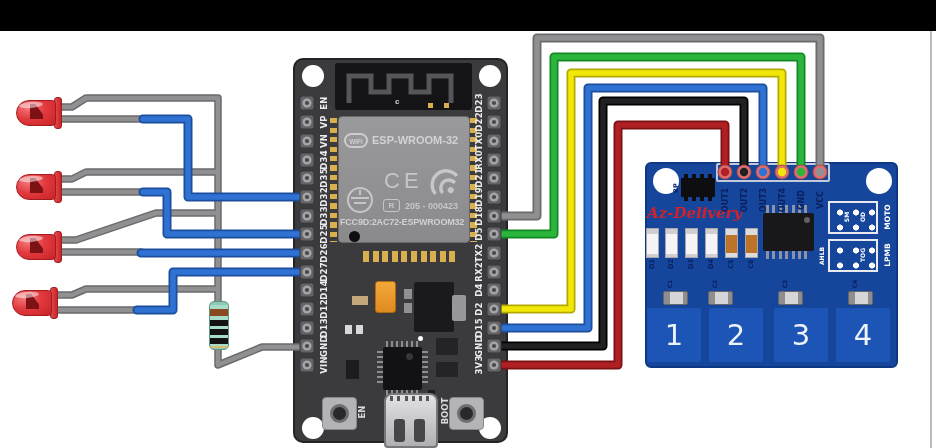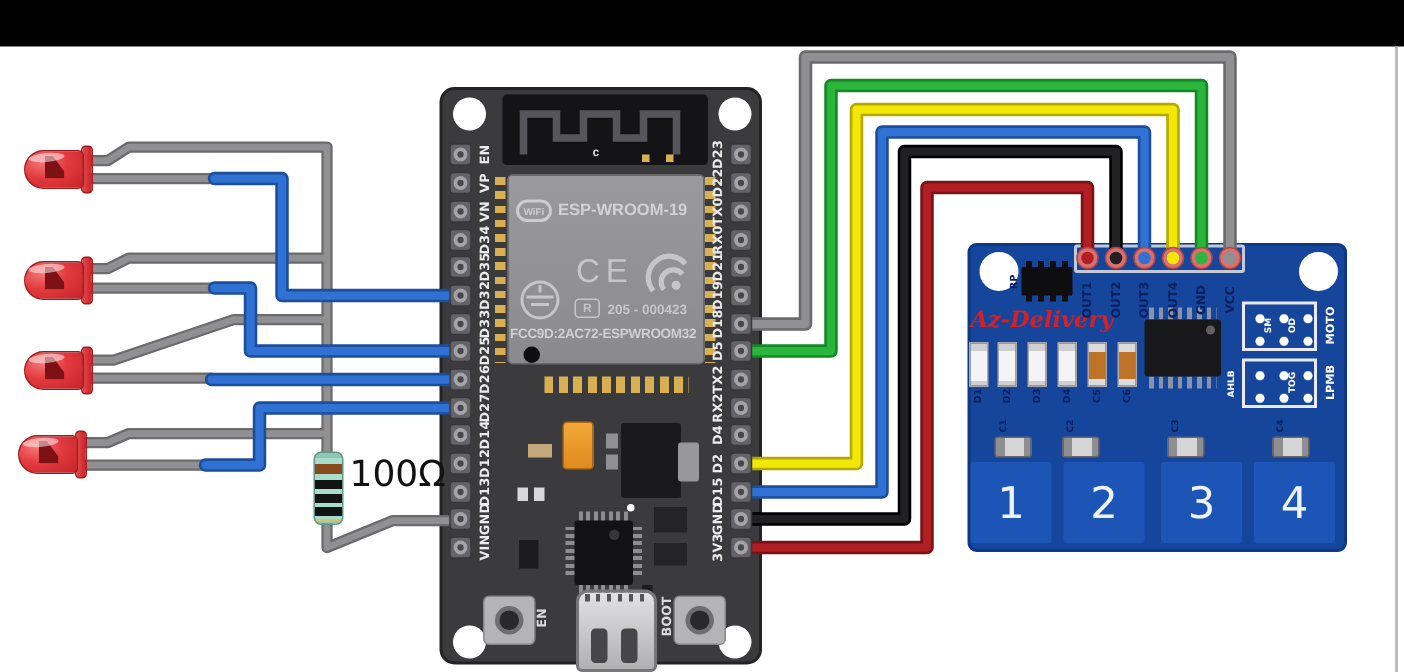--- a/index.html
+++ b/index.html
@@ -49,21 +49,21 @@
     </svg>
     <div class="abs" style="left:60px;top:34px;color:#d8d8da;font-size:8px;font-weight:bold;">c</div>
   </div>
 
   <div class="abs" style="left:330px;top:118px;width:7px;height:124px;background:repeating-linear-gradient(180deg,#d8b050 0 5px,transparent 5px 9.5px);z-index:2;"></div>
   <div class="abs" style="left:470px;top:118px;width:7px;height:124px;background:repeating-linear-gradient(180deg,#d8b050 0 5px,transparent 5px 9.5px);z-index:2;"></div>
   <div class="abs" style="left:363px;top:251px;width:96px;height:11px;background:repeating-linear-gradient(90deg,#d8b050 0 6px,transparent 6px 9.6px);z-index:2;"></div>
 
   <div class="abs" style="left:338px;top:116px;width:132px;height:127px;background:linear-gradient(180deg,#9a9a9c,#8a8a8c);border:1px solid #6a6a6c;border-radius:4px;box-sizing:border-box;z-index:2;"></div>
   <div class="abs" style="left:344px;top:133px;width:24px;height:15px;border:2px solid #cdcdcf;border-radius:9px;font-size:6.5px;font-weight:bold;color:#cdcdcf;text-align:center;line-height:13px;z-index:3;box-sizing:border-box;">WiFi</div>
-  <div class="abs" style="left:372px;top:134px;font-size:11px;font-weight:bold;color:#d2d2d4;z-index:3;white-space:nowrap;">ESP-WROOM-19</div>
+  <div class="abs" style="left:372px;top:134px;font-size:11px;font-weight:bold;color:#d2d2d4;z-index:3;white-space:nowrap;">ESP-WROOM-32</div>
   <div class="abs" style="left:384px;top:168px;font-size:22px;color:#c6c6c8;letter-spacing:4px;z-index:3;">CE</div>
   <svg class="abs" style="left:424px;top:164px;transform:rotate(-40deg);z-index:3;" width="38" height="34">
     <path d="M5,22 A14,14 0 0 1 33,22" fill="none" stroke="#c6c6c8" stroke-width="3.5"></path>
     <path d="M11,26 A8,8 0 0 1 27,26" fill="none" stroke="#c6c6c8" stroke-width="3.5"></path>
     <circle cx="19" cy="29" r="3" fill="#c6c6c8"></circle>
   </svg>
   <svg class="abs" style="left:346px;top:186px;z-index:3;" width="28" height="28">
     <circle cx="14" cy="14" r="12" fill="none" stroke="#c6c6c8" stroke-width="2"></circle>
     <path d="M5,12 H23 M8,17 H20 M14,4 V9" fill="none" stroke="#c6c6c8" stroke-width="2"></path>
   </svg>
@@ -395,21 +395,20 @@
   </div>
   <div class="abs" style="left:10px;top:286px;width:50px;height:34px;z-index:6;">
     <div class="abs" style="left:40px;top:1px;width:8px;height:32px;background:linear-gradient(90deg,#e5484c,#c7262a);border:1px solid #a21b1f;border-radius:3px;box-sizing:border-box;"></div>
     <div class="abs" style="left:2px;top:4px;width:40px;height:26px;background:radial-gradient(ellipse at 30% 30%,#f47678 0%,#e23a3e 45%,#c72327 100%);border:1px solid #a21b1f;border-radius:14px 4px 4px 14px;box-sizing:border-box;"></div>
     <div class="abs" style="left:16px;top:8px;width:13px;height:15px;background:#7e1114;clip-path:polygon(0 0,40% 0,100% 70%,100% 100%,0 100%);"></div>
     <div class="abs" style="left:5px;top:6px;width:24px;height:6px;background:rgba(255,255,255,.5);border-radius:50%;transform:rotate(-5deg);"></div>
   </div>
 
   <div class="abs" style="left:209px;top:301px;width:20px;height:49px;z-index:6;border:1px solid #5f9583;border-radius:5px;box-sizing:border-box;
        background:linear-gradient(180deg,#8fc7b4 0 3px,#a9ddcb 3px 7px,#8a4a20 7px 14px,#a9ddcb 14px 18px,#131313 18px 24px,#a9ddcb 24px 27px,#131313 27px 33px,#a9ddcb 33px 36px,#131313 36px 42px,#a9ddcb 42px 44px,#d9c070 44px 46px,#8fc7b4 46px 49px);"></div>
-  <div class="abs" style="left:233px;top:302px;font-size:24px;color:#111;z-index:6;font-family:'DejaVu Sans',sans-serif;">100Ω</div>
 
 <div class="vlabel esp-lab" style="left: 324px; top: 103px;">EN</div>
     <div class="vlabel esp-lab" style="left: 324px; top: 122px;">VP</div>
     <div class="vlabel esp-lab" style="left: 324px; top: 141px;">VN</div>
     <div class="vlabel esp-lab" style="left: 324px; top: 160px;">D34</div>
     <div class="vlabel esp-lab" style="left: 324px; top: 178px;">D35</div>
     <div class="vlabel esp-lab" style="left: 324px; top: 197px;">D32</div>
     <div class="vlabel esp-lab" style="left: 324px; top: 216px;">D33</div>
     <div class="vlabel esp-lab" style="left: 324px; top: 234px;">D25</div>
     <div class="vlabel esp-lab" style="left: 324px; top: 253px;">D26</div>

